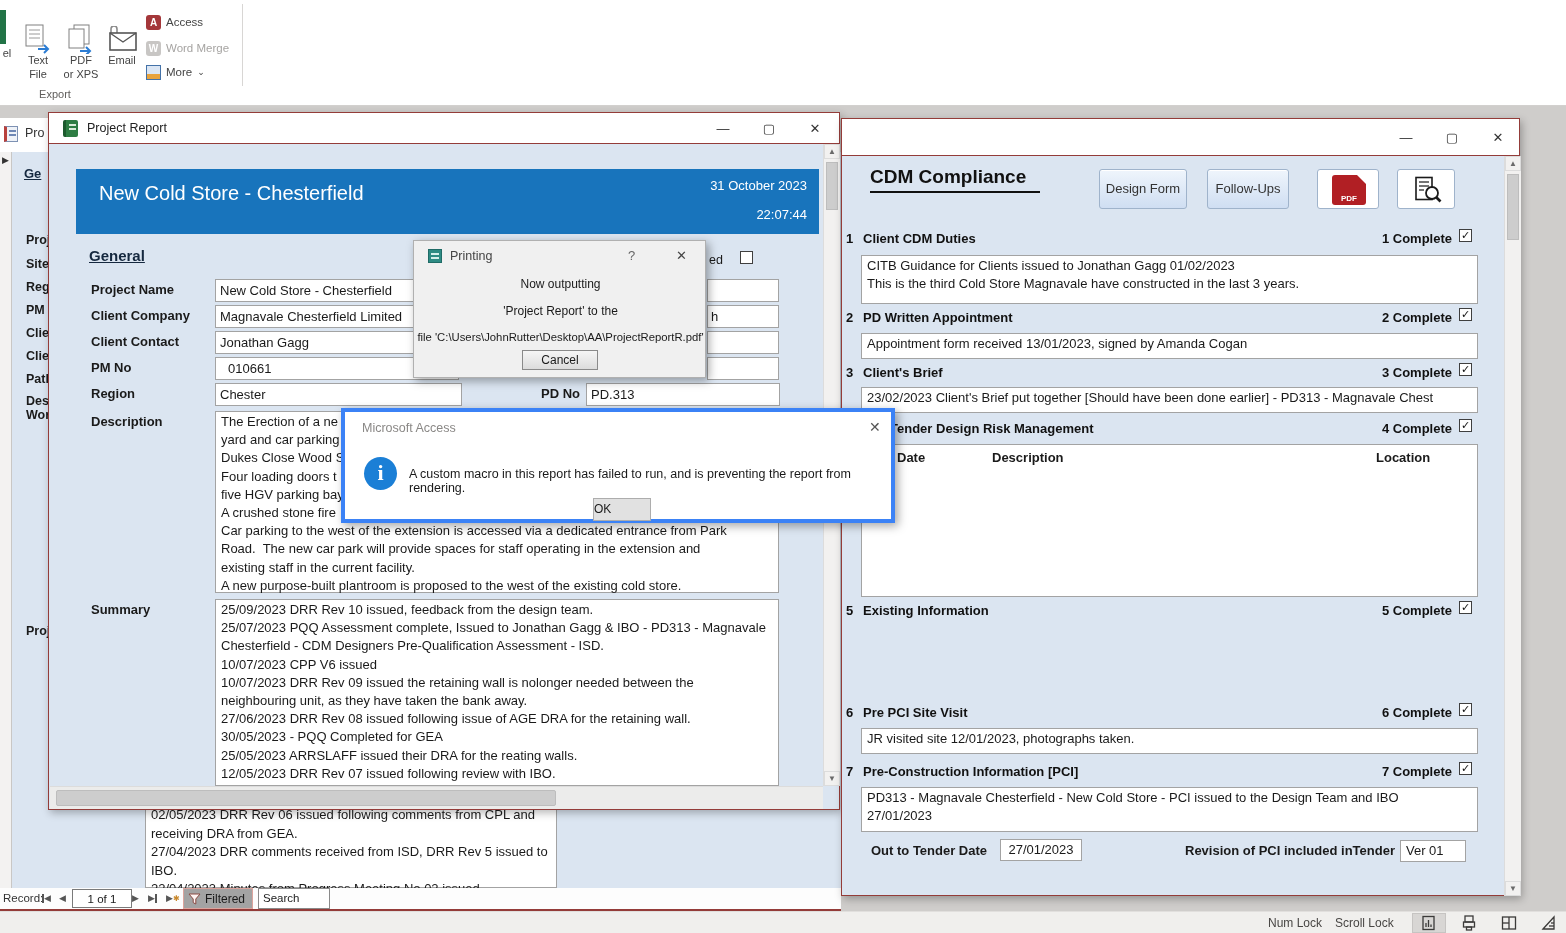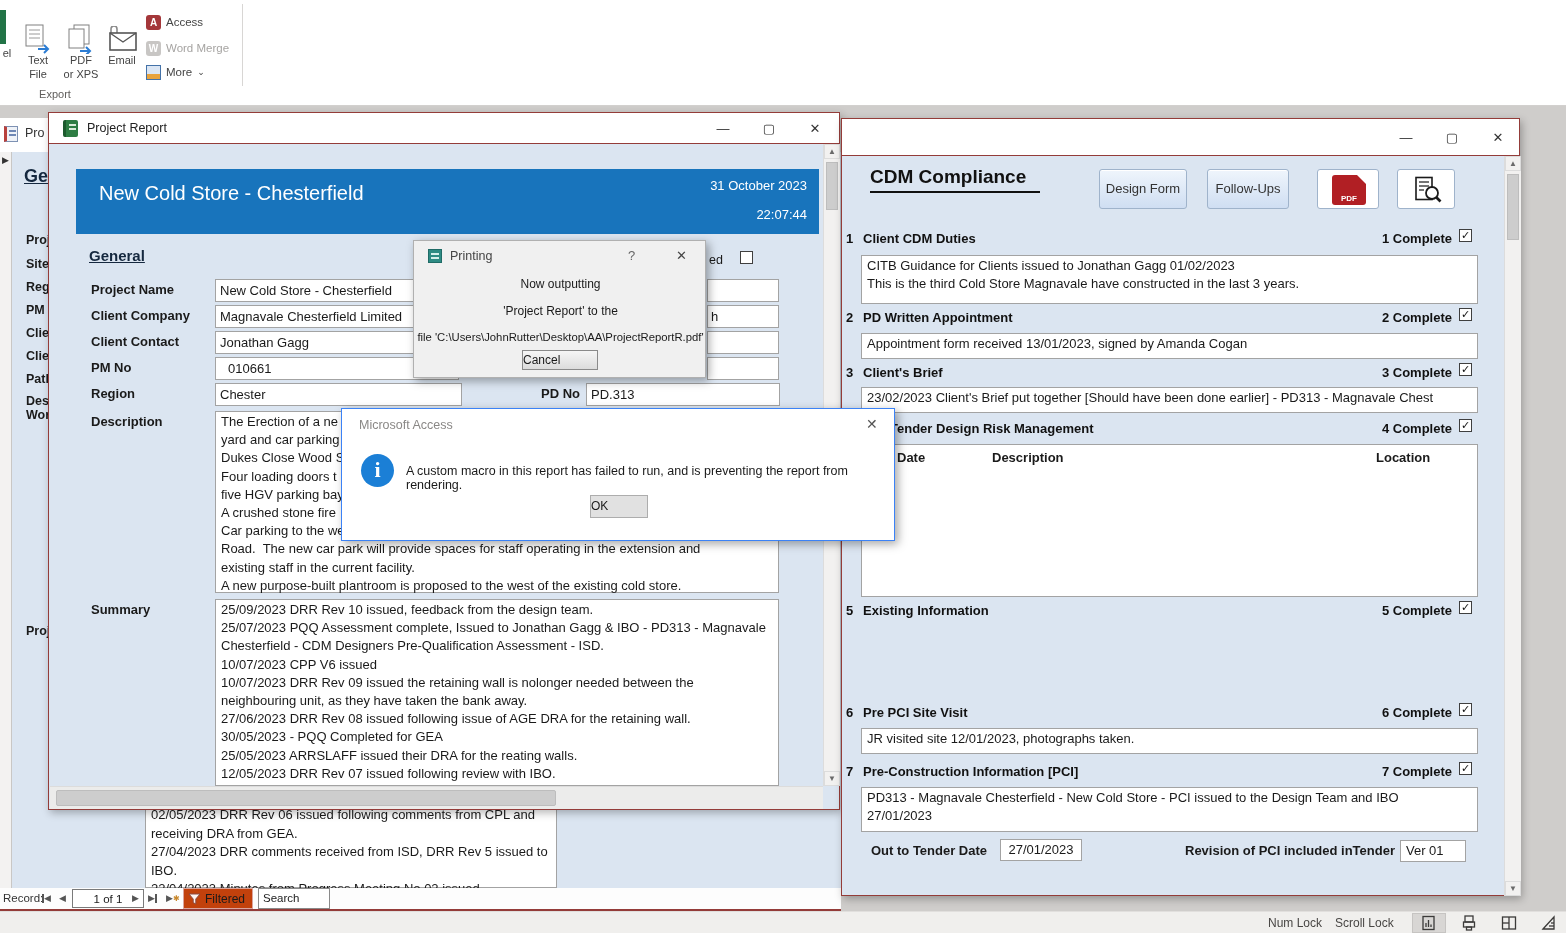--- a/index.html
+++ b/index.html
@@ -102,21 +102,21 @@
       <span class="abs" style="left:2px;top:3px;width:7px;height:2px;background:#6e87b5"></span>
       <span class="abs" style="left:2px;top:7px;width:7px;height:2px;background:#6e87b5"></span>
     </span>
     <span class="abs" style="left:25px;top:8px;font-size:12.5px;color:#333">Pro</span>
   </div>
 
   <div class="abs" style="left:0;top:152px;width:841px;height:736px;background:#dbe5f1">
     <div class="abs" style="left:0;top:0;width:12px;height:736px;background:#f3f2f1;border-right:1px solid #c9c7c5"></div>
     <span class="abs" style="left:2px;top:3px;font-size:9px;color:#333">▶</span>
 
-    <span class="abs b" style="left:24px;top:14px;font-size:18px;text-decoration:underline;color:#15283f">Ge</span>
+    <span class="abs b" style="left:24px;top:14px;font-size:13px;text-decoration:underline;color:#15283f">Ge</span>
     <span class="backlbl" style="top:81px">Proje</span>
     <span class="backlbl" style="top:105px">Site</span>
     <span class="backlbl" style="top:128px">Regi</span>
     <span class="backlbl" style="top:151px">PM N</span>
     <span class="backlbl" style="top:174px">Clier</span>
     <span class="backlbl" style="top:197px">Clier</span>
     <span class="backlbl" style="top:220px">Path</span>
     <span class="backlbl" style="top:242px">Desc</span>
     <span class="backlbl" style="top:256px">Wor</span>
     <span class="backlbl" style="top:472px">Proje</span>
@@ -132,33 +132,33 @@
 
   <div class="abs" style="left:0;top:888px;width:841px;height:23px;background:#fdfdfd;border-bottom:2px solid #943c39">
     <span class="abs" style="left:3px;top:4px;font-size:11.5px;color:#333">Record:</span>
     <span class="abs navg" style="left:42px;top:5px">
         <span class="bar"></span>
         <span>◀</span>
       </span>
     <span class="abs navg" style="left:59px;top:5px">
         <span>◀</span>
       </span>
-    <span class="abs" style="left:72px;top:1px;width:72px;height:19px;background:#fff;border:1px solid #7a7a7a;font-size:11.5px;text-align:center;line-height:18px">1 of 1</span>
+    <span class="abs" style="left:72px;top:1px;width:60px;height:19px;background:#fff;border:1px solid #7a7a7a;font-size:11.5px;text-align:center;line-height:18px">1 of 1</span>
     <span class="abs navg" style="left:132px;top:5px">
         <span>▶</span>
       </span>
     <span class="abs navg" style="left:148px;top:5px">
         <span>▶</span>
         <span class="bar"></span>
       </span>
     <span class="abs navg" style="left:166px;top:5px">
         <span>▶</span>
         <span style="color:#c9882c;font-size:8px">✱</span>
       </span>
-    <span class="abs" style="left:183px;top:0;width:70px;height:21px;background:#c2410c;border:1px solid #dca49d;display:inline-flex;align-items:center;gap:4px;padding-left:4px;font-size:12px">
+    <span class="abs" style="left:183px;top:0;width:70px;height:21px;background:#a3a3a3;border:1px solid #dca49d;display:inline-flex;align-items:center;gap:4px;padding-left:4px;font-size:12px">
       <svg width="13" height="12" viewBox="0 0 13 12">
           <path d="M1 1 h11 l-4.2 5 v5 l-2.6 -1.4 v-3.6 Z" fill="#fdf3f2" stroke="#8a4a42"></path>
         </svg>
       <span>Filtered</span>
     </span>
     <span class="abs" style="left:258px;top:0;width:72px;height:21px;background:#fff;border:1px solid #8a8a8a;font-size:11.5px;line-height:19px;padding-left:4px;color:#222">Search</span>
   </div>
 
   <div class="win" style="left:48px;top:112px;width:792px;height:698px;background:#dbe5f1">
     <div class="titlebar">
@@ -345,24 +345,24 @@
     <span class="abs" style="left:14px;top:8px;width:14px;height:14px;background:#2e8b84;border:1px solid #1f6b66">
       <span class="abs" style="left:2px;top:3px;width:8px;height:1.5px;background:#d5efec"></span>
       <span class="abs" style="left:2px;top:7px;width:8px;height:1.5px;background:#d5efec"></span>
     </span>
     <span class="abs" style="left:36px;top:8px;font-size:12.5px;color:#444">Printing</span>
     <span class="abs" style="left:214px;top:7px;font-size:13px;color:#666">?</span>
     <span class="abs" style="left:262px;top:7px;font-size:13px;color:#444">✕</span>
     <div class="abs" style="left:0;top:36px;width:293px;text-align:center;font-size:12px">Now outputting</div>
     <div class="abs" style="left:0;top:63px;width:293px;text-align:center;font-size:12px">'Project Report' to the</div>
     <div class="abs" style="left:0;top:90px;width:293px;text-align:center;font-size:11.3px;white-space:nowrap">file 'C:\Users\JohnRutter\Desktop\AA\ProjectReportR.pdf'</div>
-    <div class="abs" style="left:108px;top:109px;width:76px;height:20px;background:linear-gradient(#f6f6f6,#dcdcdc);border:1px solid #8a8a8a;font-size:12px;line-height:18px">Cancel</div>
-  </div>
-
-  <div class="dlg" style="left:341px;top:408px;width:554px;height:133px;background:#fff;border:1px solid #3b82f6">
+    <div class="abs" style="left:108px;top:109px;width:76px;height:20px;background:linear-gradient(#f6f6f6,#dcdcdc);border:1px solid #8a8a8a;text-align:center;font-size:12px;line-height:18px">Cancel</div>
+  </div>
+
+  <div class="dlg" style="left:341px;top:408px;width:554px;height:115px;background:#fff;border:4px solid #3b82f6">
     <span class="abs" style="left:17px;top:9px;font-size:12.5px;color:#8a8886">Microsoft Access</span>
     <span class="abs" style="left:524px;top:7px;font-size:14px;color:#555">✕</span>
     <span class="abs" style="left:19px;top:45px;width:33px;height:33px;background:#1b7fd6;border-radius:50%;color:#fff;text-align:center;font-family:'Liberation Serif',serif;font-weight:bold;font-size:22px;line-height:32px">i</span>
     <span class="abs" style="left:64px;top:55px;font-size:12.5px;color:#1a1a1a">A custom macro in this report has failed to run, and is preventing the report from rendering.</span>
     <div class="abs" style="left:248px;top:86px;width:58px;height:23px;background:#e1e1e1;border:1px solid #adadad;text-align:left;font-size:12px;line-height:21px">OK</div>
   </div>
 
   <div class="abs" style="left:0;top:911px;width:1566px;height:22px;background:#f0efed;border-top:1px solid #e1dfdd">
     <span class="abs" style="left:1268px;top:4px;font-size:12px;color:#484644">Num Lock</span>
     <span class="abs" style="left:1335px;top:4px;font-size:12px;color:#484644">Scroll Lock</span>

